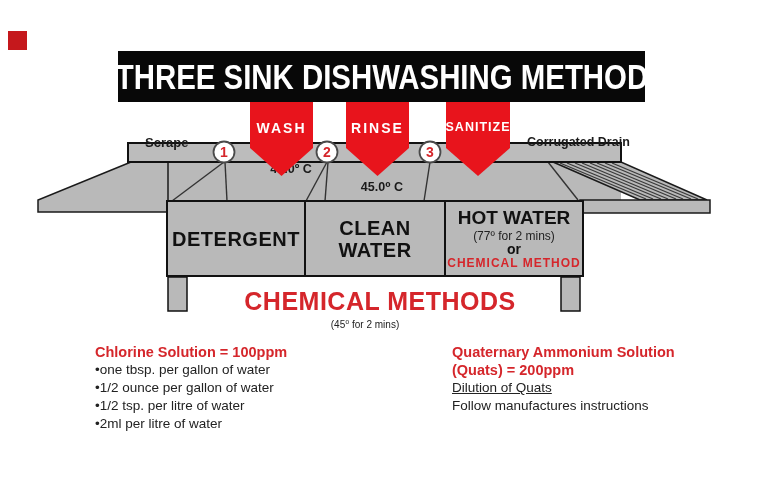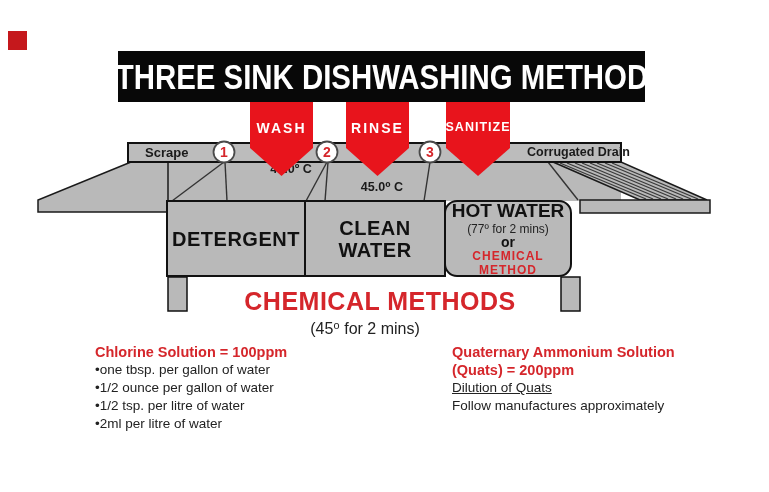--- a/index.html
+++ b/index.html
@@ -20,44 +20,44 @@
     clip-path:polygon(0 0,100% 0,100% 62%,50% 100%,0 62%);
     display:flex;justify-content:center;color:#fff;font-weight:bold;}
   .arrow .al{margin-top:18px;font-size:14px;letter-spacing:2px;white-space:nowrap;}
   #arrow-wash{left:250px;width:63px;}
   #arrow-rinse{left:346px;width:63px;}
   #arrow-sanitize{left:446px;width:64px;}
   #arrow-sanitize .al{font-size:12.5px;letter-spacing:1px;}
   
   #diagram{left:0;top:0;width:769px;height:492px;z-index:1;}
   
-  .barlabel{top:145px;height:32px;font-weight:bold;font-size:13px;z-index:3;white-space:nowrap;}
+  .barlabel{top:135px;height:32px;font-weight:bold;font-size:13px;z-index:3;white-space:nowrap;}
   #label-scrape{left:145px;}
   #label-drain{left:527px;font-size:12.5px;}
   
   .temp{font-weight:bold;font-size:12.5px;text-align:center;z-index:3;white-space:nowrap;}
   #temp-1{left:255px;top:162px;width:72px;}
   #temp-2{left:346px;top:179px;width:72px;}
   #temp-3{left:458px;top:170px;width:72px;line-height:12.5px;}
   
   .sinkbox{top:200px;height:77px;background:#b9b9b9;border:2px solid #111;
     box-sizing:border-box;display:flex;flex-direction:column;align-items:center;
     justify-content:center;text-align:center;z-index:2;}
   #sink-detergent{left:166px;width:140px;}
   #sink-clean{left:304px;width:142px;}
-  #sink-hot{left:444px;width:128px;border-radius:13px;}
+  #sink-hot{left:444px;width:140px;}
   .sink-title{font-weight:bold;font-size:20px;letter-spacing:.5px;line-height:22px;color:#111;}
   #sink-hot .sink-title{font-size:19px;letter-spacing:0;}
   .sink-sub{font-size:12px;color:#222;line-height:14px;}
   .sink-or{font-size:14px;font-weight:bold;line-height:13px;color:#111;}
   .sink-method{font-size:12px;font-weight:bold;letter-spacing:1px;color:#d5262b;line-height:14px;}
   
   #chem-heading{left:180px;top:287px;width:400px;text-align:center;
     font-size:25px;font-weight:bold;color:#d5262b;letter-spacing:.5px;z-index:3;white-space:nowrap;}
-  #chem-sub{left:180px;top:319px;width:370px;text-align:center;font-size:16px;color:#222;z-index:3;}
+  #chem-sub{left:180px;top:319px;width:370px;text-align:center;font-size:10px;color:#222;z-index:3;}
   
   .block{z-index:3;font-size:13.5px;color:#222;line-height:18px;}
   #chlorine-block{left:95px;top:343px;width:320px;}
   #quats-block{left:452px;top:343px;width:280px;}
   .block .head{color:#d5262b;font-weight:bold;font-size:14.5px;line-height:18px;}
   .block .under{text-decoration:underline;}
   .block .row{white-space:nowrap;}
 </style>
 </head>
 <body>
@@ -150,16 +150,16 @@
     <div class="row">•one tbsp. per gallon of water</div>
     <div class="row">•1/2 ounce per gallon of water</div>
     <div class="row">•1/2 tsp. per litre of water</div>
     <div class="row">•2ml per litre of water</div>
   </div>
 
   <div class="abs block" id="quats-block">
     <div class="head">Quaternary Ammonium Solution</div>
     <div class="head">(Quats) = 200ppm</div>
     <div class="under row">Dilution of Quats</div>
-    <div class="row">Follow manufactures approximately</div>
+    <div class="row">Follow manufactures instructions</div>
   </div>
 
 </div>
 
 </body></html>

